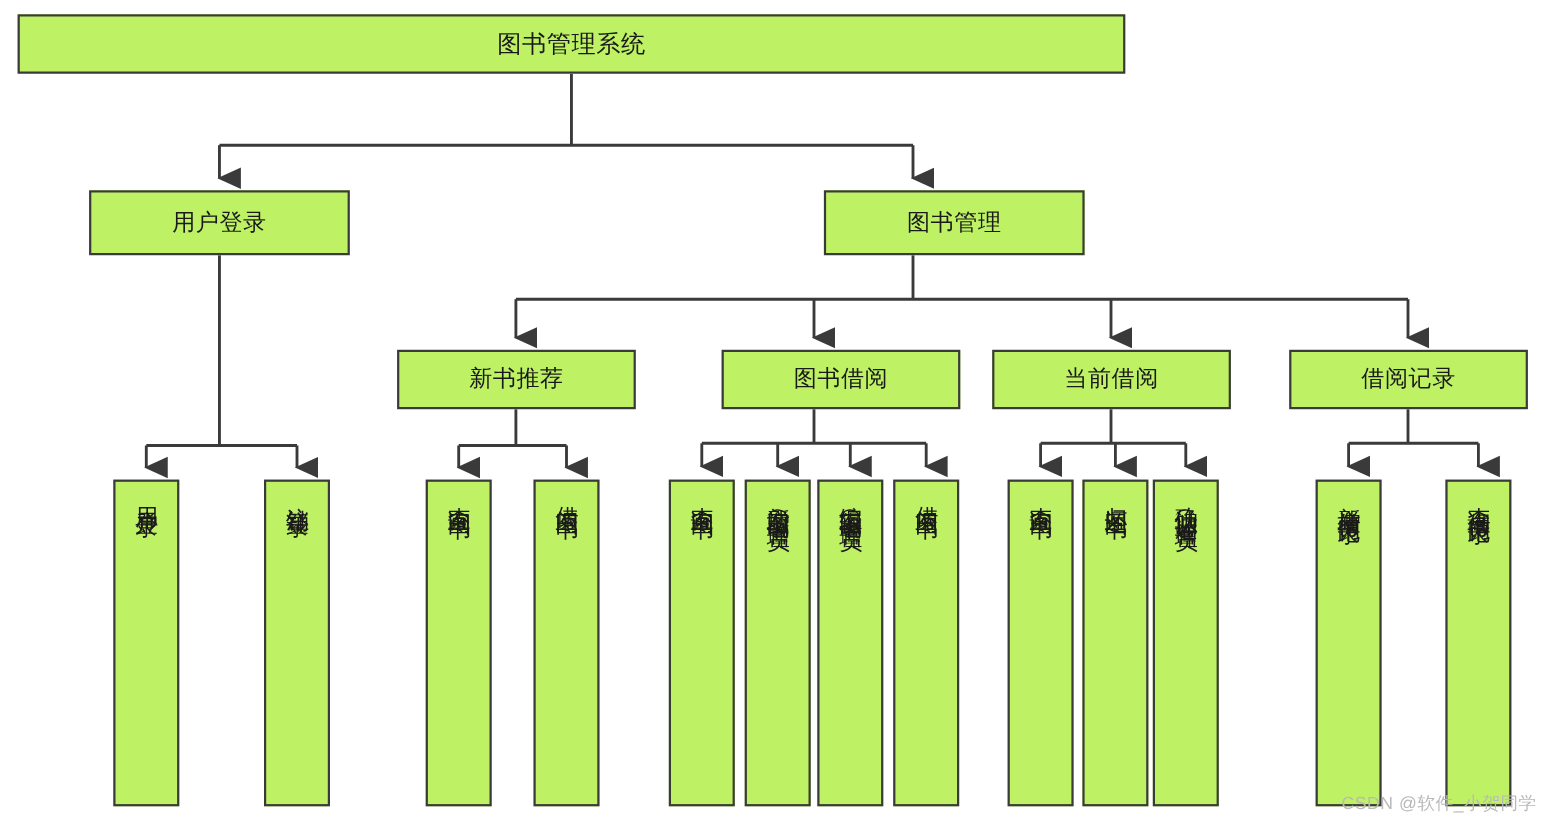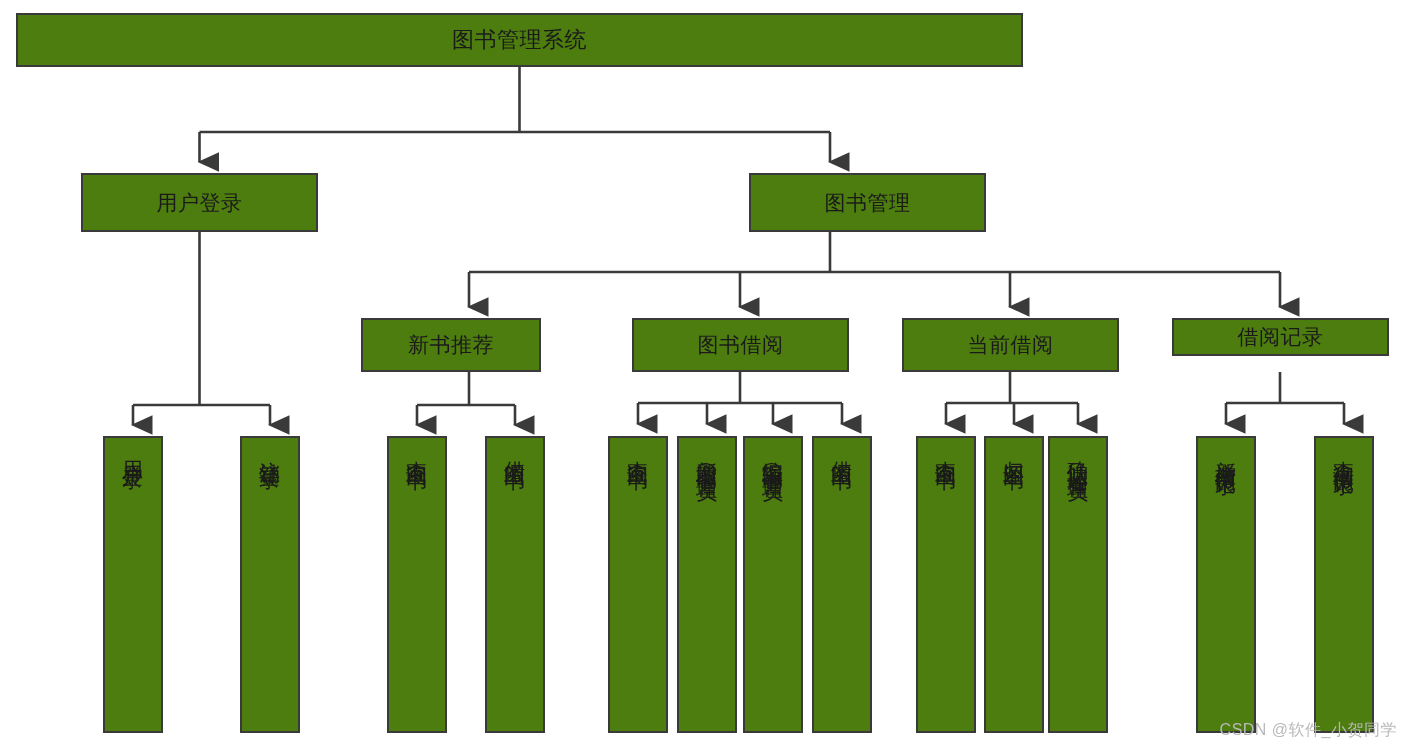--- a/index.html
+++ b/index.html
@@ -21,21 +21,21 @@
     position: absolute;
     left: 0;
     top: 0;
     width: 1405px;
     height: 747px;
     pointer-events: none;
   }
   .node {
     position: absolute;
     box-sizing: border-box;
-    background: #4d7c0f;
+    background: #bef264;
     border: 2px solid #3a3a3a;
     display: flex;
     align-items: center;
     justify-content: center;
     color: #1a1a1a;
   }
   .node .label {
     display: block;
     text-align: center;
     line-height: 1.12;
@@ -134,30 +134,30 @@
     <span class="label">图书管理系统</span>
   </div>
 
   <div class="node horiz" style="left:81px; top:173px; width:237px; height:59px;">
     <span class="label">用户登录</span>
   </div>
   <div class="node horiz" style="left:749px; top:173px; width:237px; height:59px;">
     <span class="label">图书管理</span>
   </div>
 
-  <div class="node horiz" style="left:361px; top:318px; width:180px; height:54px;">
+  <div class="node horiz" style="left:361px; top:318px; width:217px; height:54px;">
     <span class="label">新书推荐</span>
   </div>
-  <div class="node horiz" style="left:632px; top:318px; width:217px; height:54px;">
+  <div class="node horiz" style="left:656px; top:318px; width:217px; height:54px;">
     <span class="label">图书借阅</span>
   </div>
   <div class="node horiz" style="left:902px; top:318px; width:217px; height:54px;">
     <span class="label">当前借阅</span>
   </div>
-  <div class="node horiz" style="left:1172px; top:318px; width:217px; height:38px;">
+  <div class="node horiz" style="left:1172px; top:318px; width:217px; height:54px;">
     <span class="label">借阅记录</span>
   </div>
 
   <div class="node vert" style="left:103px; top:436px; width:60px; height:297px;">
     <span class="label">用户登录</span>
   </div>
   <div class="node vert" style="left:240px; top:436px; width:60px; height:297px;">
     <span class="label">注销登录</span>
   </div>
   <div class="node vert" style="left:387px; top:436px; width:60px; height:297px;">

